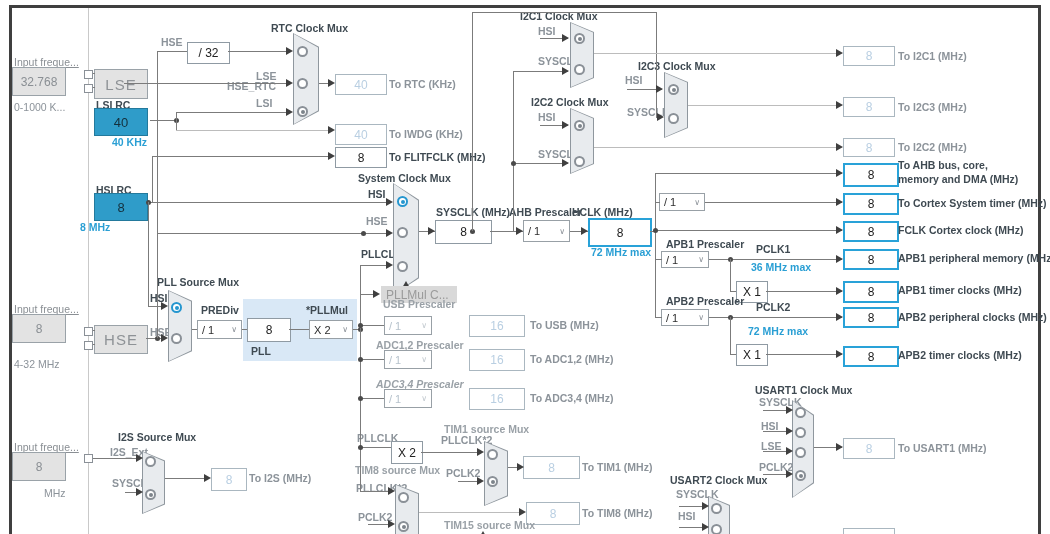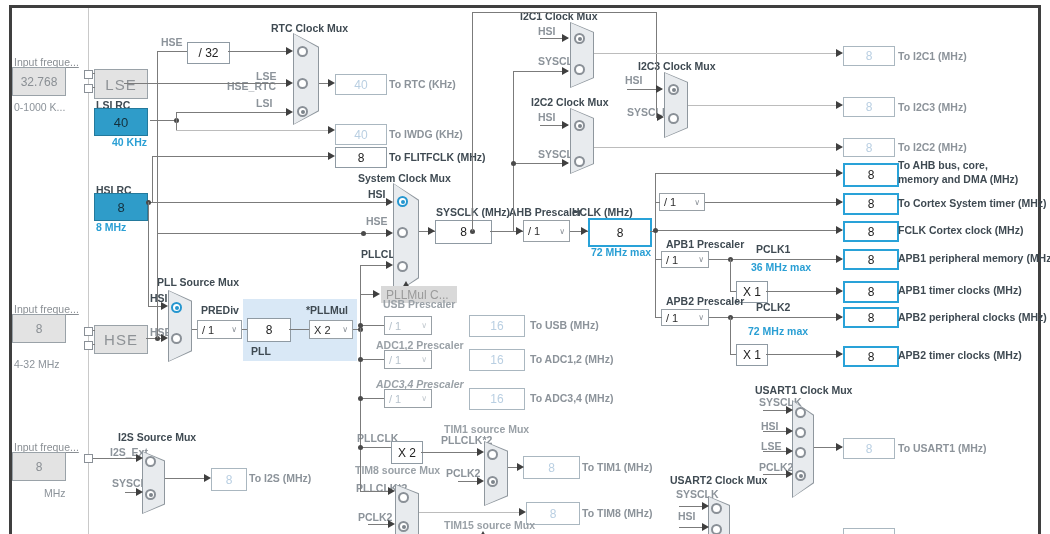--- a/index.html
+++ b/index.html
@@ -79,21 +79,21 @@
   <div class="sq" style="left:84px;top:327px;"></div>
   <div class="sq" style="left:84px;top:341px;"></div>
   <div class="sq" style="left:84px;top:454px;"></div>
 
   <div class="gsrc" style="left:94px;top:69px;width:52px;height:28px;">LSE</div>
   <div class="lbl dk" style="left:96px;top:99px;">LSI RC</div>
   <div class="cyan" style="left:94px;top:108px;width:52px;height:26px;">40</div>
   <div class="lbl blue" style="left:112px;top:136px;">40 KHz</div>
   <div class="lbl dk" style="left:96px;top:184px;">HSI RC</div>
   <div class="cyan" style="left:94px;top:193px;width:52px;height:26px;">8</div>
-  <div class="lbl blue" style="left:96px;top:221px;">8 MHz</div>
+  <div class="lbl blue" style="left:80px;top:221px;">8 MHz</div>
   <div class="gsrc" style="left:94px;top:325px;width:52px;height:27px;">HSE</div>
 
   <div class="lbl dk" style="left:271px;top:22px;">RTC Clock Mux</div>
   <div class="lbl" style="left:161px;top:36px;">HSE</div>
   <div class="vbox" style="left:187px;top:42px;width:41px;height:20px;">/ 32</div>
   <div class="lbl" style="left:227px;top:38px;margin-top:42px;">HSE_RTC</div>
   <div class="lbl" style="left:256px;top:70px;">LSE</div>
   <div class="lbl" style="left:256px;top:97px;">LSI</div>
   <div class="mux" style="left:293px;top:33px;width:26px;height:92px;"></div>
   <div class="rad" style="left:297px;top:46px;"></div>

